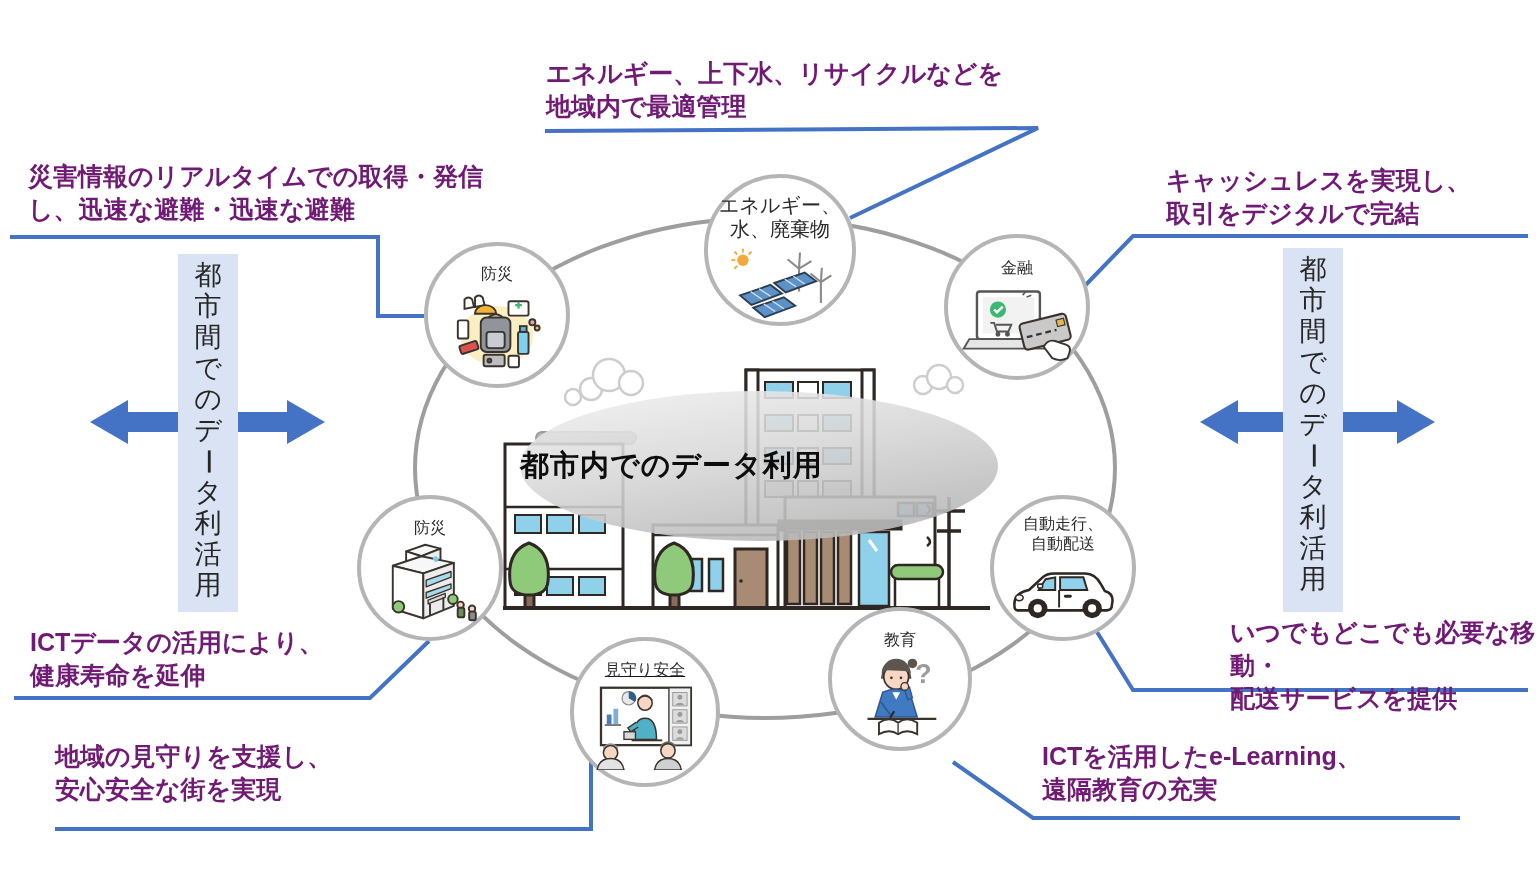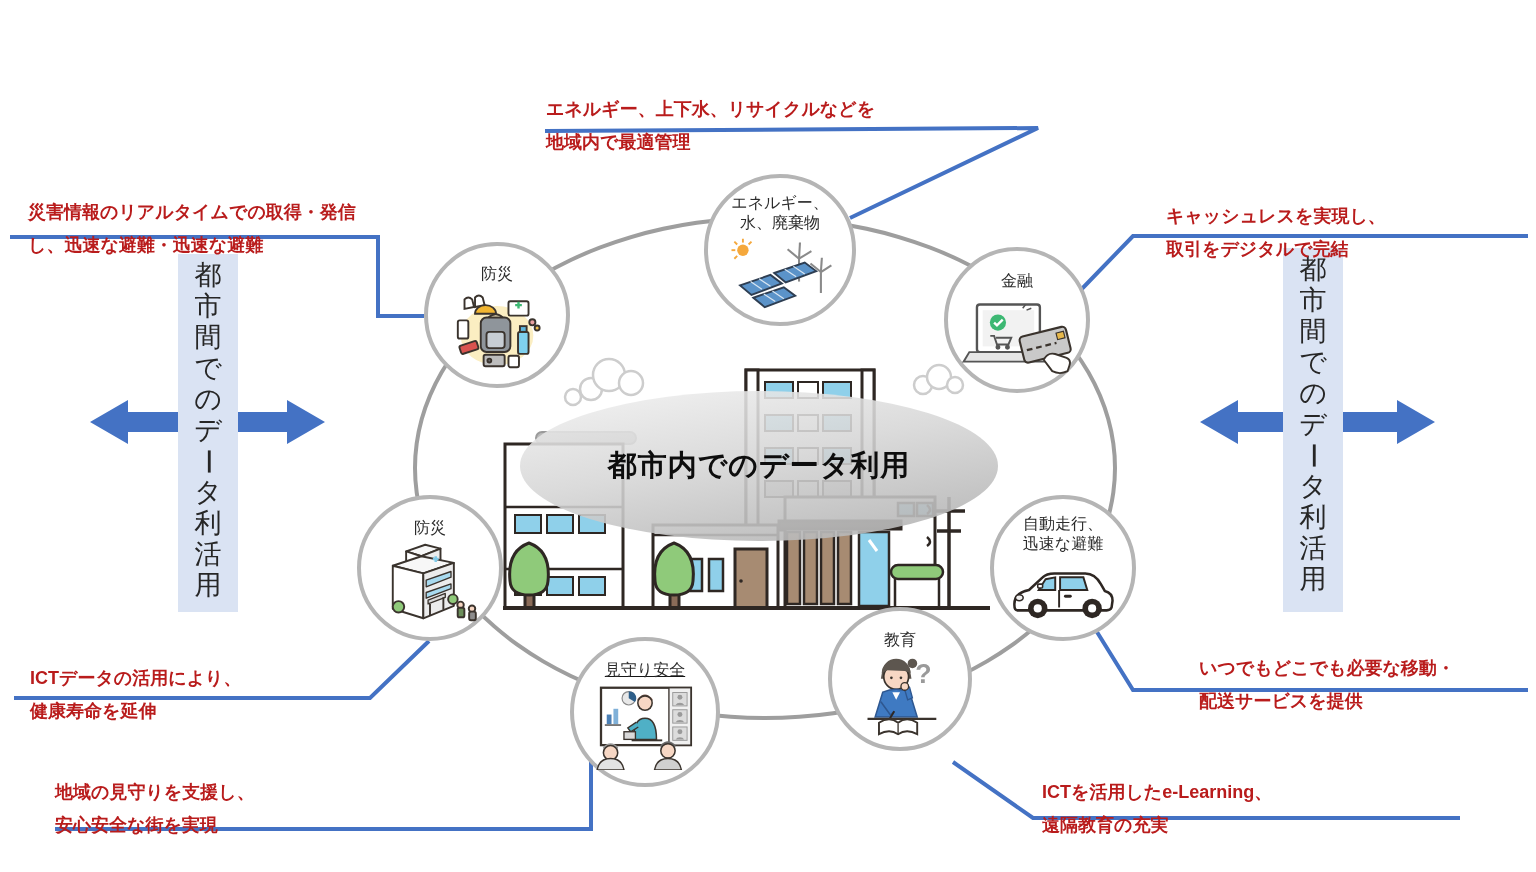--- a/index.html
+++ b/index.html
@@ -12,57 +12,57 @@
   #ring{
     left:413px;top:216px;width:704px;height:504px;border:4px solid #9e9e9e;
     border-radius:50%;box-sizing:border-box;z-index:1;background:transparent;
   }
   
   #scene{left:503px;top:337px;width:492px;height:275px;z-index:1;}
   
   #center-ellipse{
     left:520px;top:391px;width:478px;height:150px;border-radius:50%;z-index:2;
     background:linear-gradient(170deg, rgba(242,242,242,0.88) 0%, rgba(214,214,214,0.88) 45%, rgba(175,175,175,0.92) 100%);
-    display:flex;align-items:center;justify-content:center;
+    display:flex;align-items:center;
   }
   #center-ellipse .t{font-size:29px;font-weight:700;color:#0d0d0d;letter-spacing:1px;}
   
   #connectors{left:0;top:0;width:1536px;height:872px;z-index:3;pointer-events:none;}
   
   .node{
     background:#fff;border:4px solid #b5b5b5;border-radius:50%;box-sizing:border-box;
     display:flex;flex-direction:column;align-items:center;z-index:4;
   }
   .node .lbl{font-size:16px;color:#2b2b2b;text-align:center;line-height:1.22;white-space:pre-line;}
   .n-bousai   {left:424px;top:242px;width:146px;height:146px;padding-top:18px;}
   .n-energy   {left:704px;top:174px;width:152px;height:152px;padding-top:15px;}
-  .n-finance  {left:944px;top:247px;width:146px;height:146px;padding-top:20px;font-family:Liberation Serif, serif;}
+  .n-finance  {left:944px;top:234px;width:146px;height:146px;padding-top:20px;font-family:Liberation Serif, serif;}
   .n-medical  {left:357px;top:495px;width:146px;height:146px;padding-top:19px;}
   .n-mobility {left:990px;top:495px;width:146px;height:146px;padding-top:15px;}
   .n-mimamori {left:570px;top:637px;width:150px;height:150px;padding-top:19px;text-decoration:underline;}
   .n-education{left:828px;top:607px;width:144px;height:144px;padding-top:19px;}
   .node svg{margin-top:2px;}
   
   .sidebar-bar{background:#dae3f3;z-index:5;display:flex;justify-content:center;}
   #bar-left {left:178px;top:254px;width:60px;height:358px;}
   #bar-right{left:1283px;top:248px;width:60px;height:364px;}
   .vtext{display:flex;flex-direction:column;align-items:center;padding-top:6px;color:#262626;}
   .vchar{font-size:27px;line-height:31px;display:block;}
   .vchar.rot{transform:rotate(90deg);}
   #arrow-left,#arrow-right{z-index:4;}
   #arrow-left {left:88px;top:398px;width:239px;height:48px;}
   #arrow-right{left:1198px;top:398px;width:239px;height:48px;}
   
-  .ann{font-size:18px;font-weight:700;line-height:33px;color:#b91c1c;white-space:pre-line;z-index:6;margin-top:36px;}
+  .ann{font-size:25px;font-weight:700;line-height:33px;color:#701a75;white-space:pre-line;z-index:6;}
   #a-energy   {left:546px;top:57px;}
   #a-disaster {left:28px;top:160px;}
   #a-cashless {left:1166px;top:164px;}
   #a-health   {left:30px;top:626px;}
   #a-mimamori {left:55px;top:740px;}
-  #a-mobility {left:1199px;top:616px;}
+  #a-mobility {left:1230px;top:616px;}
   #a-elearning{left:1042px;top:740px;}
 </style>
 </head>
 <body>
 
 <div id="ring" class="abs"></div>
 
 <svg id="scene" class="abs" viewBox="0 0 492 275">
   <g fill="#ffffff" stroke="#cdcdcd" stroke-width="2.5">
     <circle cx="88" cy="52" r="11"></circle>
@@ -188,21 +188,21 @@
       <rect x="36" y="72" width="22" height="12" rx="2" fill="#bdbdbd"></rect>
       <circle cx="42" cy="78" r="2" fill="#6b6b6b"></circle>
       <rect x="62" y="73" width="11" height="12" rx="2" fill="#ffffff"></rect>
       <circle cx="87" cy="38" r="3.2" fill="#e8a0a0"></circle>
         <circle cx="92" cy="44" r="2.6" fill="#f2c14e"></circle>
     </g>
   </svg>
 </div>
 
 <div class="abs node n-energy">
-  <div class="lbl" style="font-size:16px">エネルギー、
+  <div class="lbl" style="font-size:20px">エネルギー、
 水、廃棄物</div>
   <svg width="112" height="78" viewBox="0 0 112 82">
     <circle cx="17" cy="17" r="6" fill="#f5a83c"></circle>
     <g stroke="#f5a83c" stroke-width="2">
         <line x1="17" y1="5" x2="17" y2="9"></line>
         <line x1="5" y1="17" x2="9" y2="17"></line>
         <line x1="8" y1="8" x2="11" y2="11"></line>
         <line x1="26" y1="8" x2="23" y2="11"></line>
         <line x1="8" y1="26" x2="11" y2="23"></line>
       </g>
@@ -276,21 +276,21 @@
       <circle cx="87" cy="68" r="3.4" fill="#f7d7c4"></circle>
         <rect x="84" y="71" width="7" height="10" rx="2" fill="#6b8e5a"></rect>
       <circle cx="99" cy="72" r="3.4" fill="#f7d7c4"></circle>
         <rect x="96" y="75" width="7" height="9" rx="2" fill="#8c8c8c"></rect>
     </g>
   </svg>
 </div>
 
 <div class="abs node n-mobility">
   <div class="lbl" style="font-size:16px">自動走行、
-迅速な避難</div>
+自動配送</div>
   <svg width="110" height="68" viewBox="0 0 112 70">
     <path d="M6,52 q-1,-13 15,-16 l14,-13 q4,-4 12,-4 l32,0 q10,0 16,11 l4,7 q8,2 8,10 l-1,7 q-1,3 -5,3 l-92,0 q-3,0 -3,-5 z" fill="#ffffff" stroke="#2e2723" stroke-width="2.6"></path>
     <polygon points="38,25 48,23 48,36 31,36" fill="#8fd0ea" stroke="#2e2723" stroke-width="2"></polygon>
     <polygon points="53,23 77,23 81,36 53,36" fill="#8fd0ea" stroke="#2e2723" stroke-width="2"></polygon>
     <line x1="52" y1="36" x2="52" y2="54" stroke="#2e2723" stroke-width="2"></line>
     <rect x="57" y="41" width="8" height="3" rx="1.5" fill="#2e2723"></rect>
     <rect x="30" y="30" width="5" height="4" rx="1" fill="#ffffff" stroke="#2e2723" stroke-width="1.6"></rect>
     <ellipse cx="11" cy="44" rx="4" ry="3" fill="#f0f0f0" stroke="#2e2723" stroke-width="1.6"></ellipse>
     <circle cx="30" cy="55" r="10" fill="#2e2723"></circle>
       <circle cx="30" cy="55" r="4.2" fill="#ffffff"></circle>

